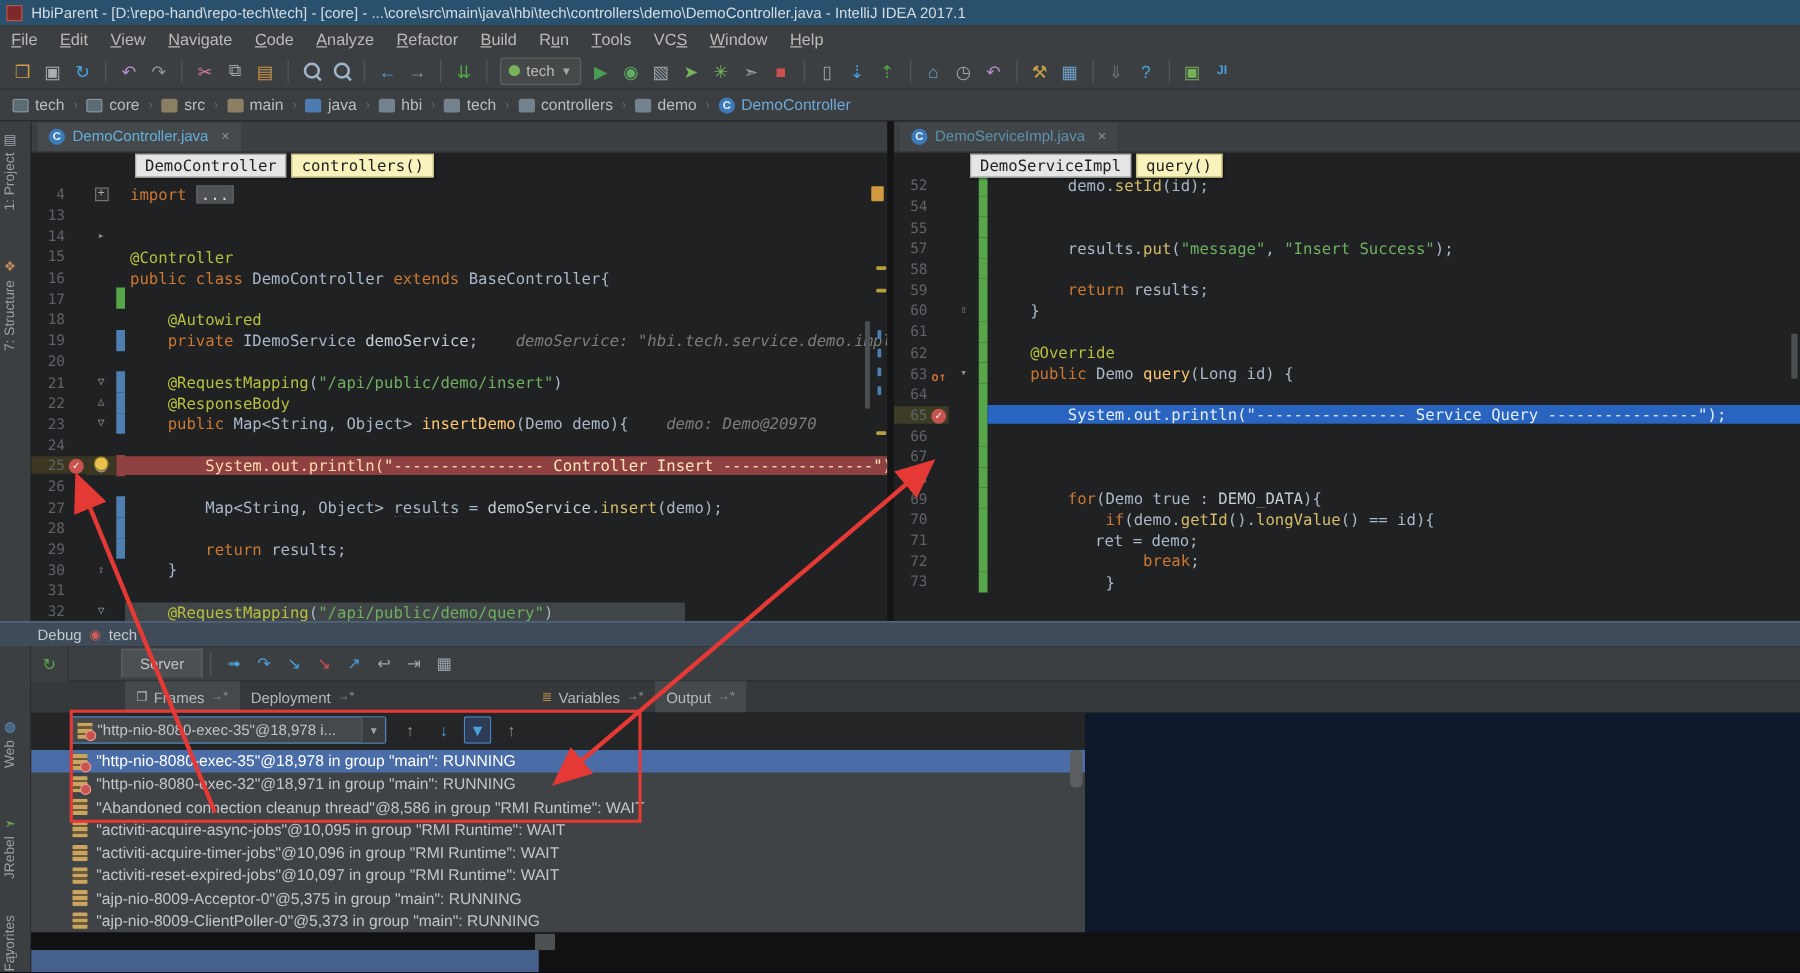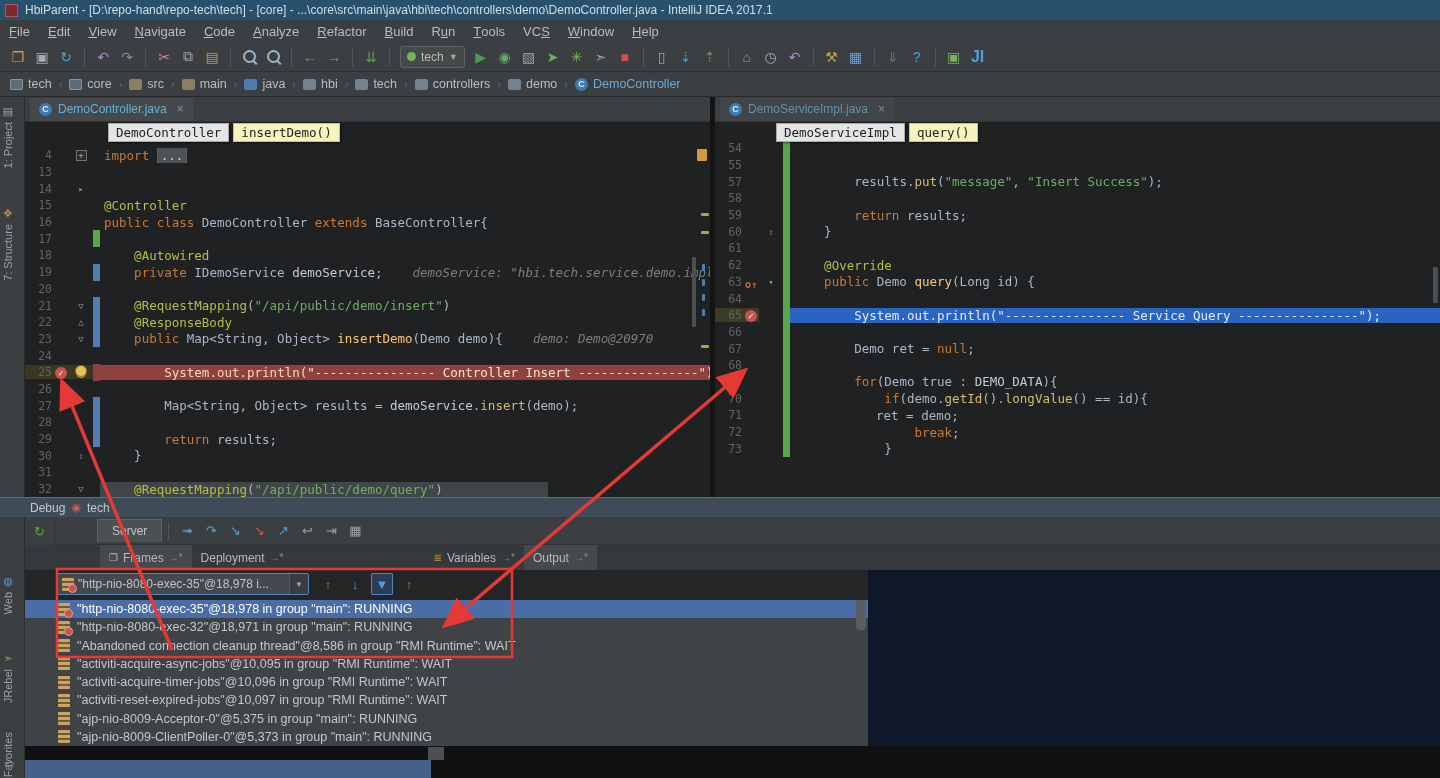--- a/index.html
+++ b/index.html
@@ -293,21 +293,21 @@
       <div class="tbtn" style="color: rgb(154, 163, 171);">◷</div>
       <div class="tbtn" style="color: rgb(176, 140, 204);">↶</div>
       <div class="tsep"></div>
       <div class="tbtn" style="color: rgb(200, 162, 74);">⚒</div>
       <div class="tbtn" style="color: rgb(111, 159, 202);">▦</div>
       <div class="tsep"></div>
       <div class="tbtn" style="color: rgb(106, 111, 115);">⇓</div>
       <div class="tbtn" style="color: rgb(74, 160, 216);">?</div>
       <div class="tsep"></div>
       <div class="tbtn" style="color: rgb(118, 179, 90);">▣</div>
-      <div class="tbtn" style="color: rgb(74, 160, 216); font-size: 16px; font-weight: bold;">JI</div>
+      <div class="tbtn" style="color: rgb(74, 160, 216); font-size: 10px; font-weight: bold;">JI</div>
     </div>
 
   <div id="crumbs">
       <div class="crumb">
         <span class="ci module"></span>
         <span class="lbl">tech</span>
       </div>
       <span class="crumb-sep">›</span>
       <div class="crumb">
         <span class="ci module"></span>
@@ -380,21 +380,21 @@
   <div class="editor" id="ed-left">
       <div class="tabbar">
         <div class="tab">
           <span class="cicon">C</span>
           <span>DemoController.java</span>
           <span class="x">×</span>
         </div>
       </div>
       <div class="ctxboxes" style="left: 83px;">
         <div class="ctxbox">DemoController</div>
-        <div class="ctxbox yellow">insertDemo()</div>
+        <div class="ctxbox yellow">controllers()</div>
       </div>
       <div class="code" style="padding-top: 25px;">
         <div class="row"><div class="num">4</div><div class="gic"><span class="foldbox">+</span></div><div class="vcs"></div><div class="codetxt" style="padding-left: 4px;"><span class="tk-kw">import </span><span class="tk-ell">...</span></div></div>
         <div class="row"><div class="num">13</div><div class="gic"></div><div class="vcs"></div><div class="codetxt" style="padding-left: 4px;"></div></div>
         <div class="row"><div class="num">14</div><div class="gic"><span style="color: rgb(140, 145, 150);">▸</span></div><div class="vcs"></div><div class="codetxt" style="padding-left: 4px;"></div></div>
         <div class="row"><div class="num">15</div><div class="gic"></div><div class="vcs"></div><div class="codetxt" style="padding-left: 4px;"><span class="tk-ann">@Controller</span></div></div>
         <div class="row"><div class="num">16</div><div class="gic"></div><div class="vcs"></div><div class="codetxt" style="padding-left: 4px;"><span class="tk-kw">public class </span><span class="tk-txt">DemoController </span><span class="tk-kw">extends </span><span class="tk-txt">BaseController{</span></div></div>
         <div class="row"><div class="num">17</div><div class="gic"></div><div class="vcs g"></div><div class="codetxt" style="padding-left: 4px;"></div></div>
         <div class="row"><div class="num">18</div><div class="gic"></div><div class="vcs"></div><div class="codetxt" style="padding-left: 34.12px;"><span class="tk-ann">@Autowired</span></div></div>
         <div class="row"><div class="num">19</div><div class="gic"></div><div class="vcs b"></div><div class="codetxt" style="padding-left: 34.12px;"><span class="tk-kw">private </span><span class="tk-txt">IDemoService </span><span class="tk-fld">demoService</span><span class="tk-txt">;</span><span class="hint">demoService: "hbi.tech.service.demo.impl.Dem</span></div></div>
@@ -429,33 +429,34 @@
           <span class="cicon">C</span>
           <span>DemoServiceImpl.java</span>
           <span class="x">×</span>
         </div>
       </div>
       <div class="ctxboxes" style="left: 61px;">
         <div class="ctxbox">DemoServiceImpl</div>
         <div class="ctxbox yellow">query()</div>
       </div>
       <div class="code" style="padding-top: 18px;">
+        <div class="row"><div class="num">52</div><div class="gic"></div><div class="vcs g"></div><div class="codetxt" style="padding-left: 64.24px;"><span class="tk-txt">demo.</span><span class="tk-mthc">setId</span><span class="tk-txt">(id);</span></div></div>
         <div class="row"><div class="num">54</div><div class="gic"></div><div class="vcs g"></div></div>
         <div class="row"><div class="num">55</div><div class="gic"></div><div class="vcs g"></div><div class="codetxt" style="padding-left: 4px;"></div></div>
         <div class="row"><div class="num">57</div><div class="gic"></div><div class="vcs g"></div><div class="codetxt" style="padding-left: 64.24px;"><span class="tk-txt">results.</span><span class="tk-mthc">put</span><span class="tk-txt">(</span><span class="tk-str">"message"</span><span class="tk-txt">, </span><span class="tk-str">"Insert Success"</span><span class="tk-txt">);</span></div></div>
         <div class="row"><div class="num">58</div><div class="gic"></div><div class="vcs g"></div><div class="codetxt" style="padding-left: 4px;"></div></div>
         <div class="row"><div class="num">59</div><div class="gic"></div><div class="vcs g"></div><div class="codetxt" style="padding-left: 64.24px;"><span class="tk-kw">return </span><span class="tk-txt">results;</span></div></div>
         <div class="row"><div class="num">60</div><div class="gic"><span>⇧</span></div><div class="vcs g"></div><div class="codetxt" style="padding-left: 34.12px;"><span class="tk-txt">}</span></div></div>
         <div class="row"><div class="num">61</div><div class="gic"></div><div class="vcs g"></div><div class="codetxt" style="padding-left: 4px;"></div></div>
         <div class="row"><div class="num">62</div><div class="gic"></div><div class="vcs g"></div><div class="codetxt" style="padding-left: 34.12px;"><span class="tk-ann">@Override</span></div></div>
         <div class="row"><div class="num">63<span class="numic"><span class="ovr">o↑</span></span></div><div class="gic"><span style="color: rgb(140, 145, 150);">▾</span></div><div class="vcs g"></div><div class="codetxt" style="padding-left: 34.12px;"><span class="tk-kw">public </span><span class="tk-cls">Demo </span><span class="tk-mth">query</span><span class="tk-txt">(</span><span class="tk-cls">Long</span><span class="tk-txt"> id) {</span></div></div>
         <div class="row"><div class="num">64</div><div class="gic"></div><div class="vcs g"></div><div class="codetxt" style="padding-left: 4px;"></div></div>
         <div class="row exec"><div class="num">65<span class="numic"><span class="bpdot">✓</span></span></div><div class="gic"></div><div class="vcs g"></div><div class="codetxt" style="padding-left: 64.24px;"><span class="tk-txt">System.</span><span class="tk-fld">out</span><span class="tk-txt">.println(</span><span class="tk-str">"---------------- Service Query ----------------"</span><span class="tk-txt">);</span></div></div>
         <div class="row"><div class="num">66</div><div class="gic"></div><div class="vcs g"></div><div class="codetxt" style="padding-left: 4px;"></div></div>
-        <div class="row"><div class="num">67</div><div class="gic"></div><div class="vcs g"></div><div class="codetxt" style="padding-left: 64.24px;"><span class="tk-cls">Demo</span><span class="tk-txt"> ret = </span><span class="tk-kw">null</span><span class="tk-txt">;</span></div></div>
+        <div class="row"><div class="num">67</div><div class="gic"></div><div class="vcs g"></div></div>
         <div class="row"><div class="num">68</div><div class="gic"></div><div class="vcs g"></div><div class="codetxt" style="padding-left: 4px;"></div></div>
         <div class="row"><div class="num">69</div><div class="gic"></div><div class="vcs g"></div><div class="codetxt" style="padding-left: 64.24px;"><span class="tk-kw">for</span><span class="tk-txt">(</span><span class="tk-cls">Demo</span><span class="tk-txt"> true : </span><span class="tk-fld">DEMO_DATA</span><span class="tk-txt">){</span></div></div>
         <div class="row"><div class="num">70</div><div class="gic"></div><div class="vcs g"></div><div class="codetxt" style="padding-left: 94.36px;"><span class="tk-kw">if</span><span class="tk-txt">(demo.</span><span class="tk-mthc">getId</span><span class="tk-txt">().</span><span class="tk-mthc">longValue</span><span class="tk-txt">() == id){</span></div></div>
         <div class="row"><div class="num">71</div><div class="gic"></div><div class="vcs g"></div><div class="codetxt" style="padding-left: 86px;"><span class="tk-txt">ret = demo;</span></div></div>
         <div class="row"><div class="num">72</div><div class="gic"></div><div class="vcs g"></div><div class="codetxt" style="padding-left: 124.48px;"><span class="tk-kw">break</span><span class="tk-txt">;</span></div></div>
         <div class="row"><div class="num">73</div><div class="gic"></div><div class="vcs g"></div><div class="codetxt" style="padding-left: 94.36px;"><span class="tk-txt">}</span></div></div>
       </div>
       <div class="stripe" style="right: 2px; top: 170px; width: 5px; height: 36px; background: rgb(76, 79, 81);"></div>
     </div>
 

